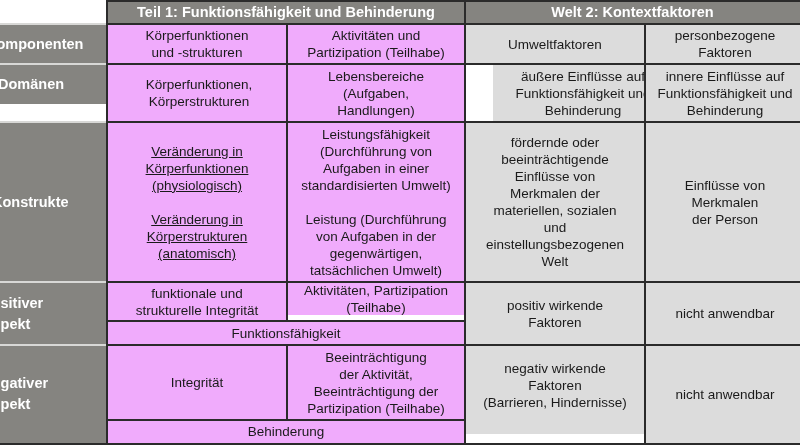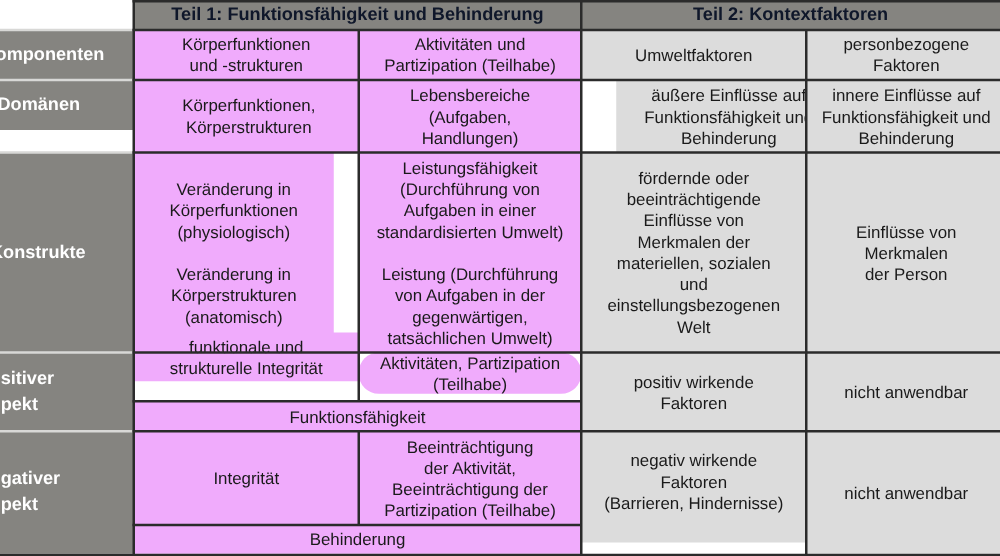--- a/index.html
+++ b/index.html
@@ -1,35 +1,35 @@
 <!DOCTYPE html>
 <html><head>
 <meta charset="utf-8">
 <style>
   html, body { margin:0; padding:0; background:#ffffff; }
   body { width:800px; height:445px; overflow:hidden; position:relative;
          font-family:"Liberation Sans","DejaVu Sans",sans-serif; color:#1a1a1a; }
   .cell { position:absolute; box-sizing:border-box; display:flex; align-items:center;
           justify-content:center; text-align:center; font-size:13.5px; line-height:17px;
           white-space:pre-line; }
-  .hdr { background:#858480; color:#0f172a; font-weight:bold; font-size:14.5px; }
+  .hdr { background:#858480; color:#ffffff; font-weight:bold; font-size:14.5px; }
   .rowlabel { background:#858480; color:#ffffff; font-weight:bold; font-size:14.5px;
               justify-content:flex-start; text-align:left; padding-left:0; }
   .rowlabel span { display:block; margin-left:-14px; line-height:21px; }
   .t1 { background:#f0abfc; }
   .t2 { background:#dcdcdc; }
   .vline { position:absolute; background:#2b2b2b; width:2px; }
   .hline { position:absolute; background:#2b2b2b; height:2px; }
   .lhline { position:absolute; background:#d8d8d6; height:2px; }
 </style>
 </head>
 <body>
 
 <div class="cell hdr" style="left:107px;top:0;width:358px;height:24px;"><span>Teil 1: Funktionsfähigkeit und Behinderung</span></div>
-<div class="cell hdr" style="left:465px;top:0;width:335px;height:24px;"><span>Teil 2: Kontextfaktoren</span></div>
+<div class="cell hdr" style="left:465px;top:0;width:335px;height:24px;"><span>Welt 2: Kontextfaktoren</span></div>
 
 <div class="cell rowlabel" style="left:0;top:24px;width:107px;height:40px;"><span>Komponenten</span></div>
 <div class="cell rowlabel" style="left:0;top:64px;width:107px;height:40px;"><span style="margin-left:-2px;">Domänen</span></div>
 <div class="cell rowlabel" style="left:0;top:122px;width:107px;height:160px;"><span style="margin-left:-8px;">Konstrukte</span></div>
 <div class="cell rowlabel" style="left:0;top:282px;width:107px;height:63px;"><span style="margin-left:-18px;">Positiver
 Aspekt</span></div>
 <div class="cell rowlabel" style="left:0;top:345px;width:107px;height:98px;"><span style="margin-left:-18px;">Negativer
 Aspekt</span></div>
 
 <div class="cell t1" style="left:107px;top:24px;width:180px;height:40px;">Körperfunktionen
@@ -45,21 +45,21 @@
 <div class="cell t1" style="left:287px;top:64px;width:178px;height:58px;">Lebensbereiche
 (Aufgaben,
 Handlungen)</div>
 <div class="cell t2" style="left:465px;top:64px;width:180px;height:58px;margin-left:28px;">äußere Einflüsse auf
 Funktionsfähigkeit und
 Behinderung</div>
 <div class="cell t2" style="left:645px;top:64px;width:160px;height:58px;">innere Einflüsse auf
 Funktionsfähigkeit und
 Behinderung</div>
 
-<div class="cell t1" style="left:107px;top:122px;width:160px;height:160px;">Veränderung in
+<div class="cell t1" style="left:107px;top:122px;width:180px;height:160px;text-decoration:underline;">Veränderung in
 Körperfunktionen
 (physiologisch)
 
 Veränderung in
 Körperstrukturen
 (anatomisch)</div>
 <div class="cell t1" style="left:287px;top:122px;width:178px;height:160px;">Leistungsfähigkeit
 (Durchführung von
 Aufgaben in einer
 standardisierten Umwelt)
@@ -73,23 +73,23 @@
 Einflüsse von
 Merkmalen der
 materiellen, sozialen
 und
 einstellungsbezogenen
 Welt</div>
 <div class="cell t2" style="left:645px;top:122px;width:160px;height:160px;">Einflüsse von
 Merkmalen
 der Person</div>
 
-<div class="cell t1" style="left:107px;top:266px;width:180px;height:39px;">funktionale und
+<div class="cell t1" style="left:107px;top:282px;width:180px;height:39px;">funktionale und
 strukturelle Integrität</div>
-<div class="cell t1" style="left:287px;top:282px;width:178px;height:33px;border-radius:16px;">Aktivitäten, Partizipation
+<div class="cell t1" style="left:287px;top:282px;width:178px;height:33px;">Aktivitäten, Partizipation
 (Teilhabe)</div>
 <div class="cell t1" style="left:107px;top:321px;width:358px;height:24px;">Funktionsfähigkeit</div>
 <div class="cell t2" style="left:465px;top:282px;width:180px;height:63px;">positiv wirkende
 Faktoren</div>
 <div class="cell t2" style="left:645px;top:282px;width:160px;height:63px;">nicht anwendbar</div>
 
 <div class="cell t1" style="left:107px;top:345px;width:180px;height:75px;">Integrität</div>
 <div class="cell t1" style="left:287px;top:345px;width:178px;height:75px;text-align:center;">Beeinträchtigung
 der Aktivität,
 Beeinträchtigung der

